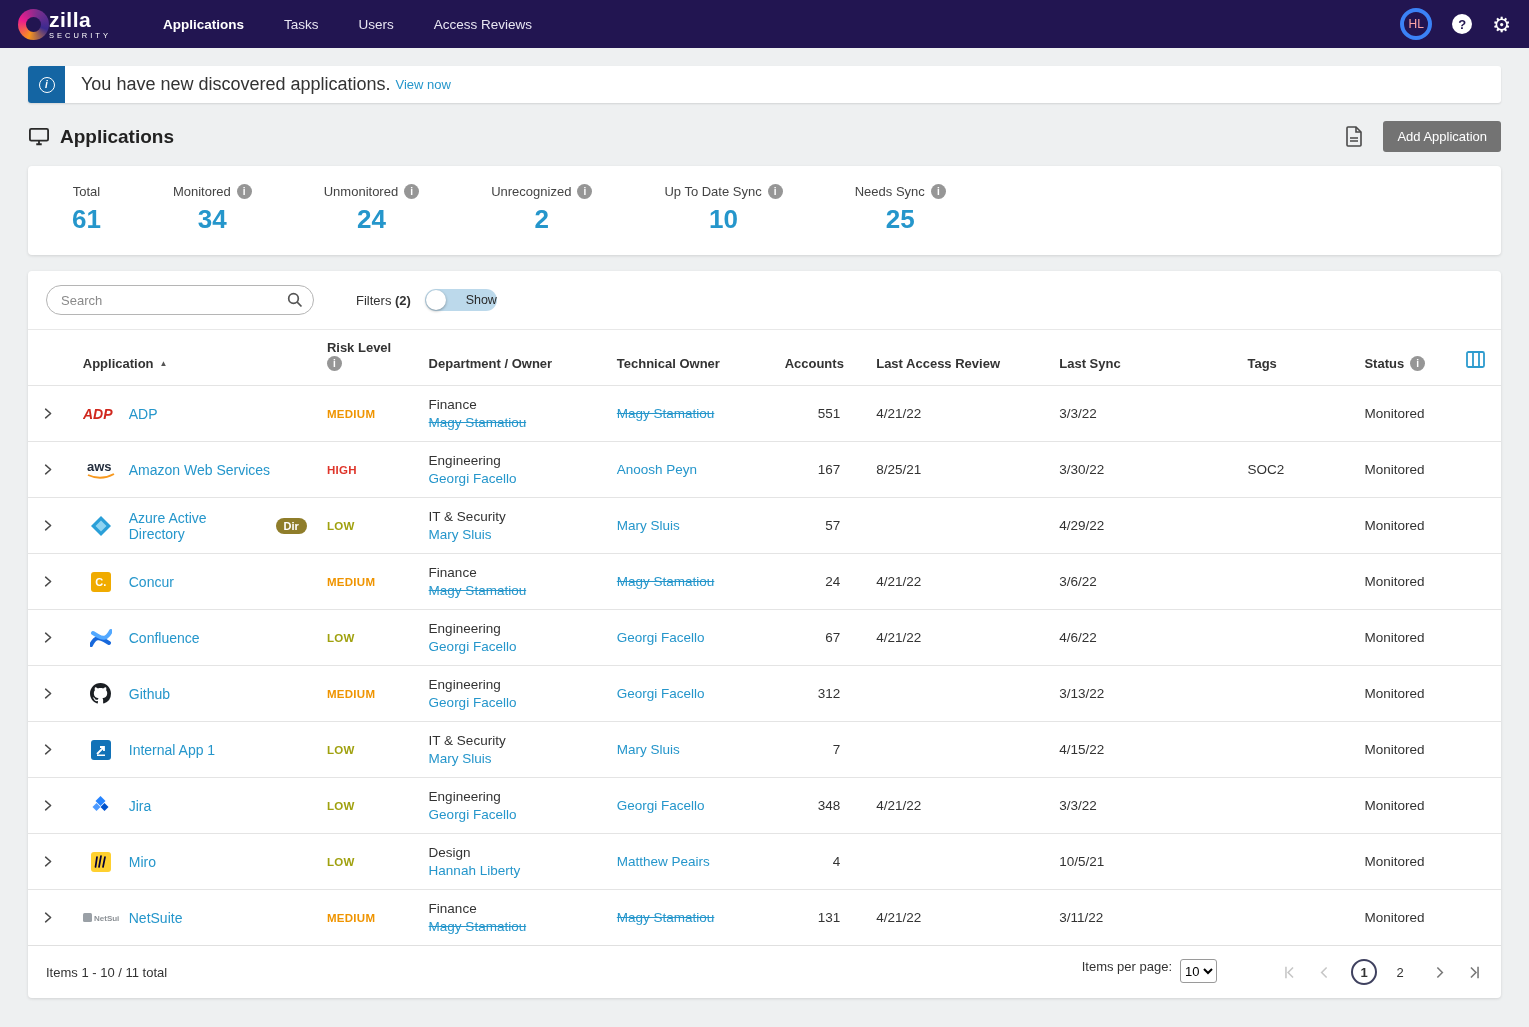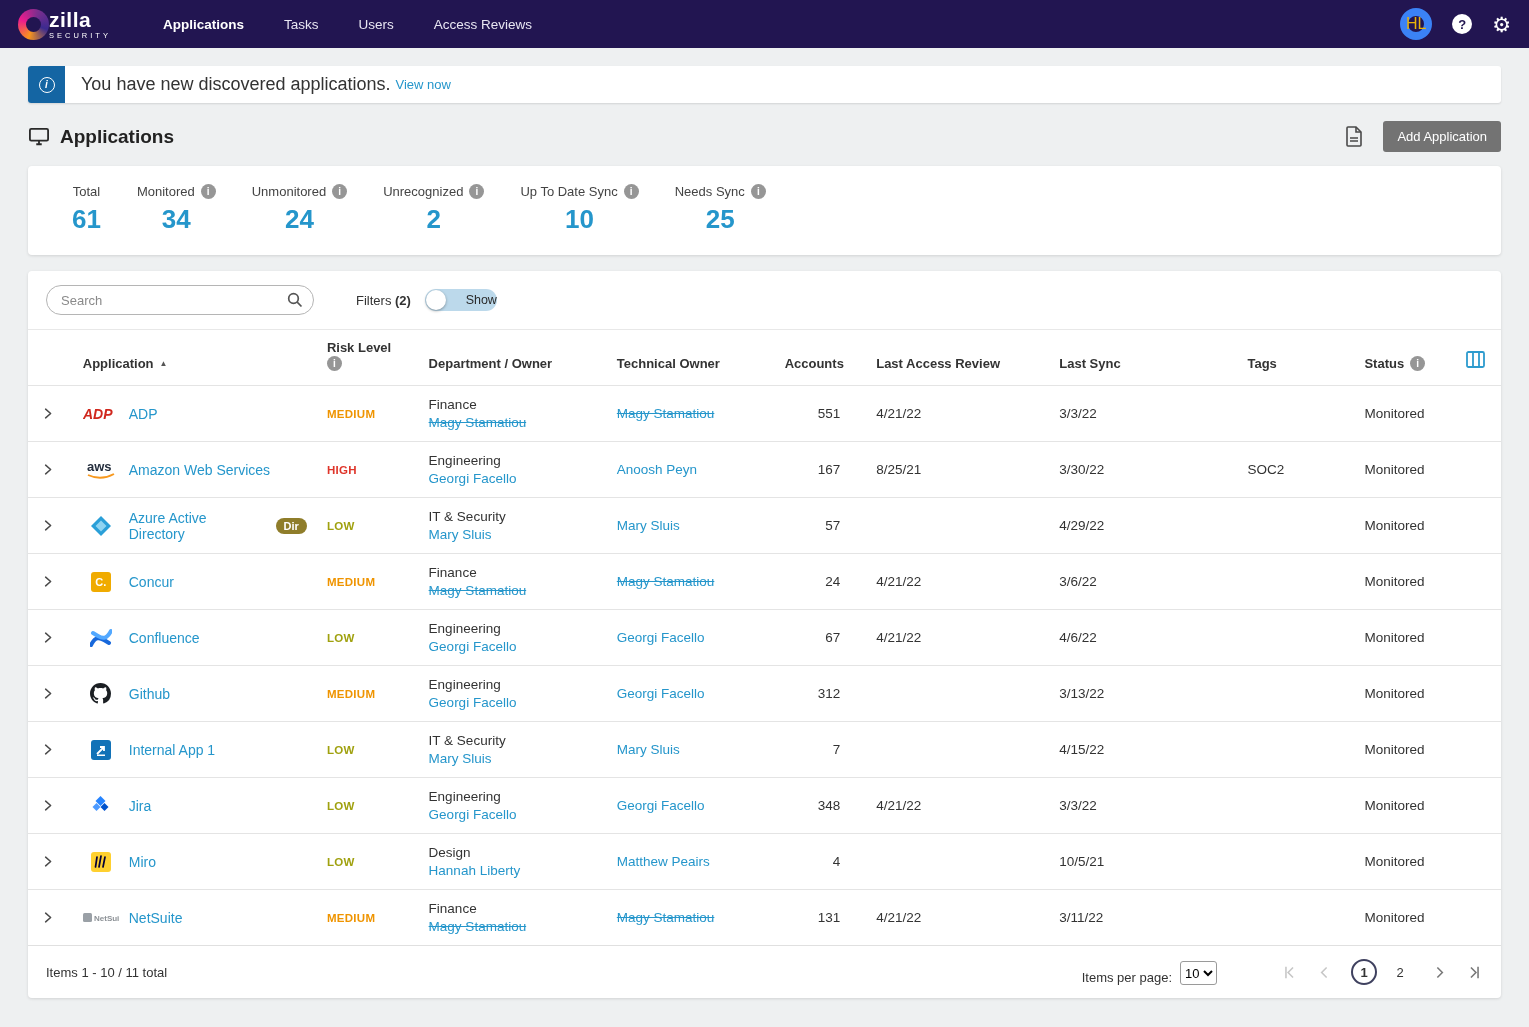--- a/index.html
+++ b/index.html
@@ -17,22 +17,22 @@
     background: conic-gradient(from 200deg, #f7941d, #ec1c8d, #7b2e8e, #3b2a8f, #f7941d);
     display: grid; place-items: center; }
   .logo-ring span { width: 15px; height: 15px; border-radius: 50%; background: #221551; }
   .brand-text { color: #fff; line-height: 1; }
   .brand-text .big { font-size: 21px; font-weight: 700; letter-spacing: .5px; }
   .brand-text .small { font-size: 7.5px; letter-spacing: 3px; margin-top: 2px; }
   .nav-items { display: flex; gap: 40px; margin-left: 52px; }
   .nav-item { color: #e8e6f2; font-size: 13.5px; cursor: pointer; }
   .nav-item.active { color: #fff; font-weight: 700; }
   .nav-right { margin-left: auto; display: flex; align-items: center; gap: 20px; }
-  .avatar { width: 32px; height: 32px; border-radius: 50%; border: 8px solid #3b82f6;
-    color: #eab308; font-size: 16px; display: flex; align-items: center; justify-content: center; cursor: pointer; }
+  .avatar { width: 32px; height: 32px; border-radius: 50%; border: 4px solid #3b82f6;
+    color: #fca5a5; font-size: 12px; display: flex; align-items: center; justify-content: center; cursor: pointer; }
   .help-icon { width: 20px; height: 20px; border-radius: 50%; background: #fff; color: #221551;
     font-weight: 700; font-size: 13px; display: flex; align-items: center; justify-content: center; cursor: pointer; }
   .gear-icon { color: #fff; font-size: 21px; cursor: pointer; line-height: 1; }
 
   
   .banner { margin: 18px 28px 0; background: #fff; border-radius: 3px; box-shadow: 0 1px 2px rgba(0,0,0,.12);
     display: flex; align-items: center; height: 37px; overflow: hidden; }
   .banner-square { width: 37px; height: 37px; background: #1465a3; flex: 0 0 auto;
     display: flex; align-items: center; justify-content: center; }
   .banner-i { width: 16px; height: 16px; border-radius: 50%; border: 1.5px solid #fff; color: #fff;
@@ -43,21 +43,21 @@
   
   .page-header { margin: 18px 28px 14px; display: flex; align-items: center; }
   .title-group { display: flex; align-items: center; gap: 10px; }
   .page-title { font-size: 19px; font-weight: 700; color: #222; }
   .header-right { margin-left: auto; display: flex; align-items: center; gap: 20px; }
   .btn-primary { background: #737373; color: #fff; border: none; border-radius: 3px;
     font-size: 13px; padding: 8px 14px; cursor: pointer; font-family: inherit; }
 
   
   .card { background: #fff; border-radius: 4px; box-shadow: 0 1px 3px rgba(0,0,0,.12); }
-  .stats-card { margin: 0 28px; padding: 18px 44px 20px; display: flex; gap: 36px; }
+  .stats-card { margin: 0 28px; padding: 18px 44px 20px; display: flex; gap: 72px; }
   .stat { text-align: center; }
   .stat-label { font-size: 13px; color: #444; display: flex; align-items: center; gap: 6px; justify-content: center; }
   .stat-value { font-size: 26px; font-weight: 700; color: #2596cb; margin-top: 5px; }
   .info-icon { width: 15px; height: 15px; border-radius: 50%; background: #969696; color: #fff;
     font-size: 10px; font-weight: 700; display: inline-flex; align-items: center; justify-content: center;
     flex: 0 0 auto; cursor: pointer; }
 
   
   .table-card { margin: 16px 28px 16px; }
   .toolbar { display: flex; align-items: center; padding: 14px 18px; gap: 42px; }
@@ -95,21 +95,21 @@
   .owner-link { color: #2596cb; }
   .struck { text-decoration: line-through; }
   .picker-icon { color: #2d9bce; cursor: pointer; display: inline-flex; }
 
   .boxlogo { width: 20px; height: 20px; border-radius: 3px; display: inline-flex;
     align-items: center; justify-content: center; color: #fff; font-weight: 700; font-size: 11px; }
 
   
   .table-footer { border-top: 1px solid #e0e0e0; padding: 13px 18px; display: flex;
     align-items: center; font-size: 13px; color: #333; }
-  .footer-right { margin-left: auto; display: flex; align-items: flex-end; }
+  .footer-right { margin-left: auto; display: flex; align-items: flex-start; }
   .per-page-select { margin-left: 8px; height: 24px; font-size: 13px; font-family: inherit;
     border: 1px solid #9a9a9a; border-radius: 3px; background: #fff; }
   .pager { display: flex; align-items: center; gap: 18px; margin-left: 64px; }
   .pgbtn { display: inline-flex; color: #777; cursor: pointer; }
   .pgbtn.disabled { color: #c6c6c6; cursor: default; }
   .pg-num { min-width: 26px; height: 26px; display: inline-flex; align-items: center;
     justify-content: center; cursor: pointer; color: #333; }
   .pg-num.active { border: 2px solid #3f415f; border-radius: 50%; font-weight: 700; }
 </style>
 </head>

